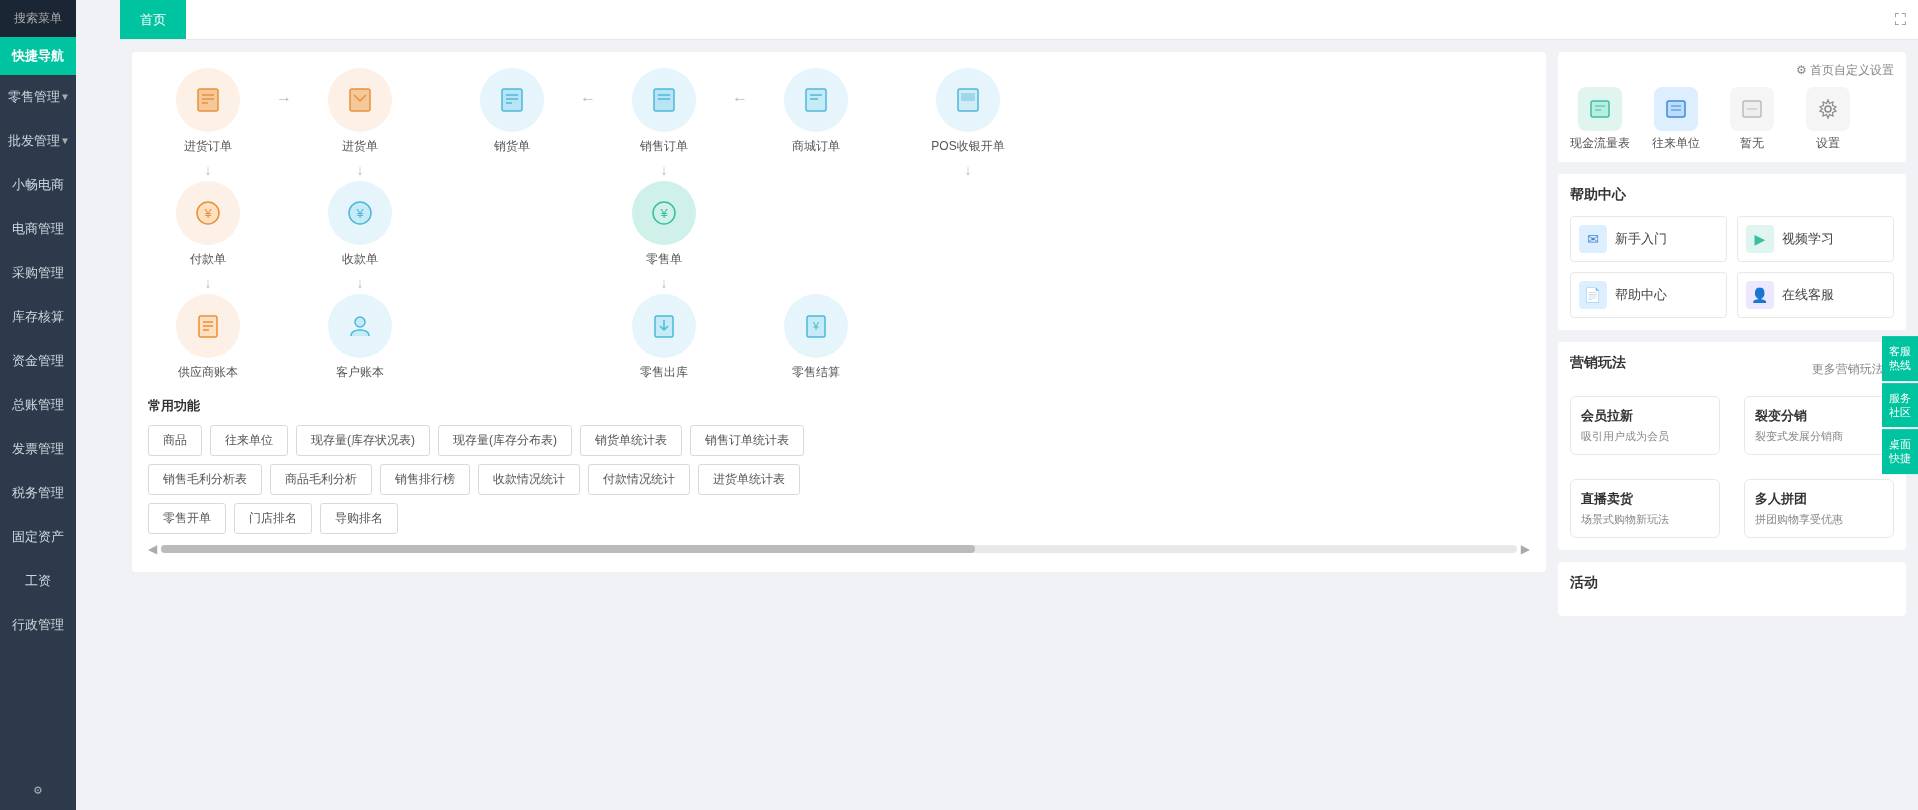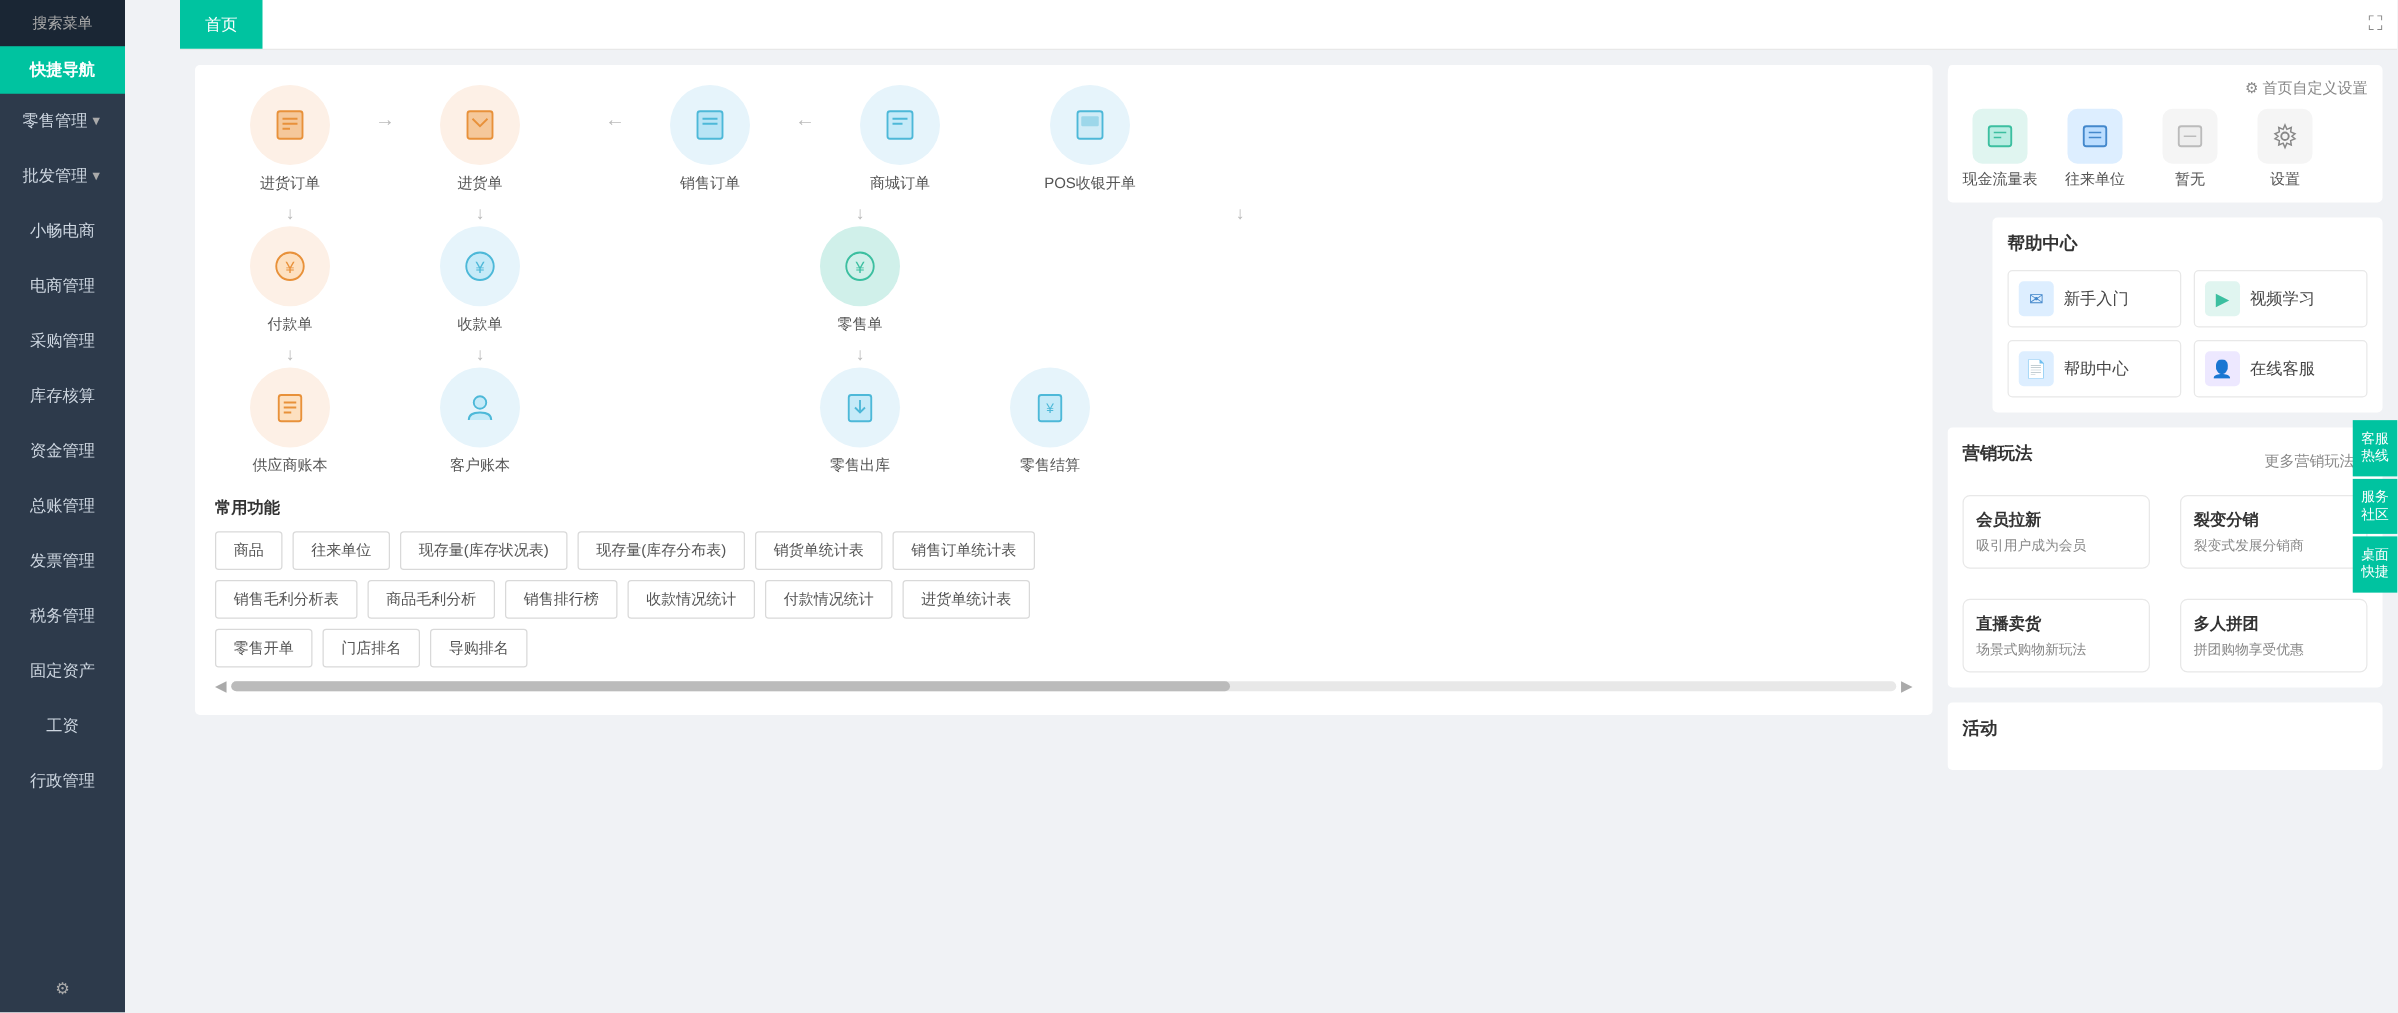--- a/index.html
+++ b/index.html
@@ -1,26 +1,27 @@
 <!DOCTYPE html>
 <html><head>
   <meta charset="utf-8">
   <style>
     * { box-sizing: border-box; margin: 0; padding: 0; }
     body { font-family: 'Microsoft YaHei', Arial, sans-serif; font-size: 13px; background: #f0f2f5; display: flex; height: 810px; overflow: hidden; }
 
     
     .sidebar {
-      width: 100px;
+      width: 76px;
       background: #2d3a4b;
       display: flex;
       flex-direction: column;
       height: 100%;
       flex-shrink: 0;
       z-index: 10;
+      font-family: Liberation Mono, monospace;
     }
     .sidebar-search {
       background: #1a2634;
       color: #aaa;
       padding: 10px 8px;
       font-size: 12px;
       text-align: center;
       cursor: pointer;
     }
     .sidebar-nav-label {
@@ -225,21 +226,20 @@
     .shortcut-icon.gray-bg { background: #f5f5f5; color: #aaa; }
     .shortcut-icon.gear-bg { background: #f5f5f5; color: #888; }
     .shortcut-label { font-size: 12px; color: #555; }
 
     
     .help-card {
       background: #fff;
       border-radius: 4px;
       padding: 12px;
       margin-bottom: 12px;
-      margin-left: 36px;
     }
     .section-title {
       font-size: 14px;
       font-weight: bold;
       color: #333;
       margin-bottom: 12px;
     }
     .help-grid {
       display: grid;
       grid-template-columns: 1fr 1fr;
@@ -442,20 +442,31 @@
               <svg width="28" height="28" viewBox="0 0 28 28" fill="none">
                 <rect x="4" y="3" width="20" height="22" rx="2" fill="#f5c89a" stroke="#e8913a" stroke-width="1.5"></rect>
                 <polyline points="8,9 14,15 20,9" stroke="#e8913a" stroke-width="1.5" fill="none"></polyline>
               </svg>
             </div>
             <div class="flow-label">进货单</div>
           </div>
 
           <div style="flex:0 0 32px;"></div>
 
+          <div class="flow-col" style="width:120px; position:relative;">
+            <div class="flow-circle blue">
+              <svg width="28" height="28" viewBox="0 0 28 28" fill="none">
+                <rect x="4" y="3" width="20" height="22" rx="2" fill="#b8e4f5" stroke="#4db8d8" stroke-width="1.5"></rect>
+                <line x1="8" y1="9" x2="20" y2="9" stroke="#4db8d8" stroke-width="1.5"></line>
+                <line x1="8" y1="13" x2="20" y2="13" stroke="#4db8d8" stroke-width="1.5"></line>
+                <line x1="8" y1="17" x2="14" y2="17" stroke="#4db8d8" stroke-width="1.5"></line>
+              </svg>
+            </div>
+            <div class="flow-label">销货单</div>
+          </div>
 
           <div class="h-arrow" style="flex:0 0 32px; justify-content:center;">←</div>
 
           <div class="flow-col" style="width:120px;">
             <div class="flow-circle blue">
               <svg width="28" height="28" viewBox="0 0 28 28" fill="none">
                 <rect x="4" y="3" width="20" height="22" rx="2" fill="#b8e4f5" stroke="#4db8d8" stroke-width="1.5"></rect>
                 <line x1="8" y1="9" x2="20" y2="9" stroke="#4db8d8" stroke-width="1.5"></line>
                 <line x1="8" y1="13" x2="20" y2="13" stroke="#4db8d8" stroke-width="1.5"></line>
               </svg>

